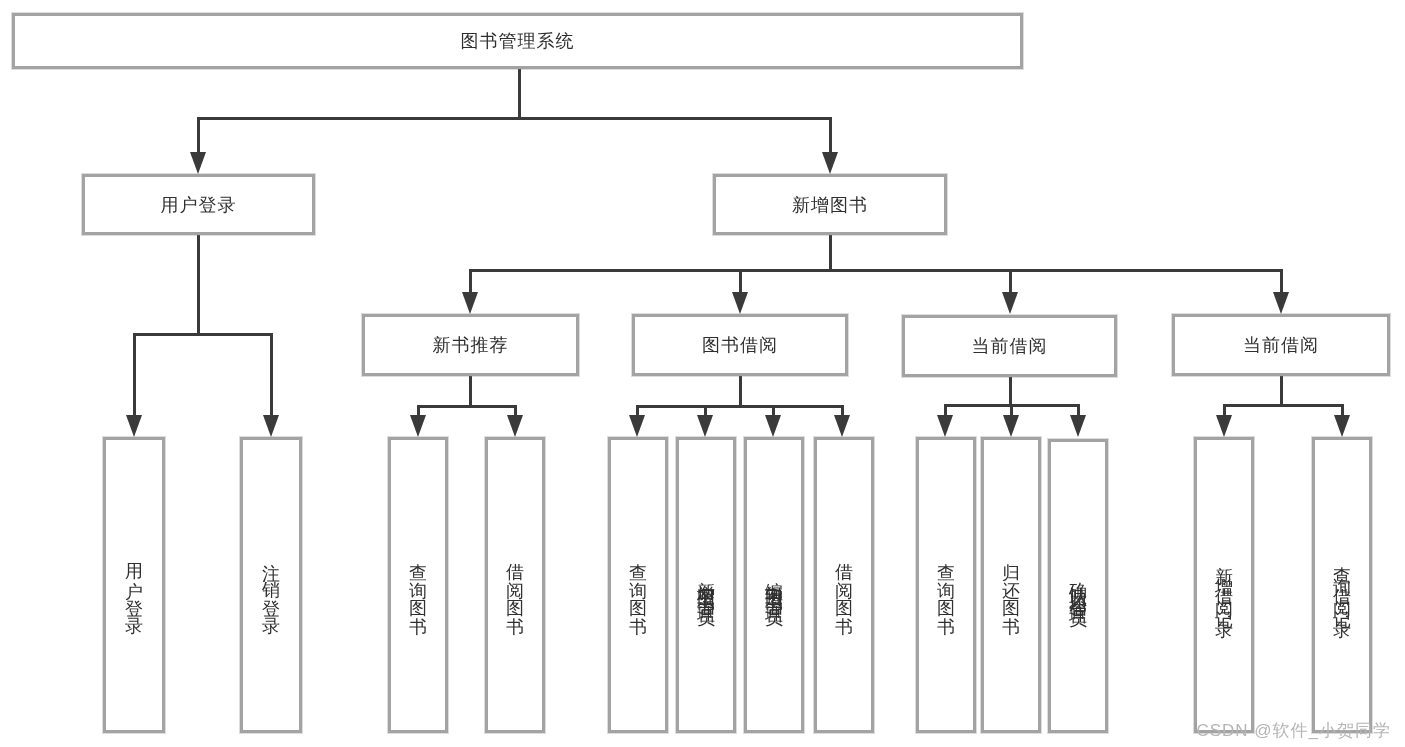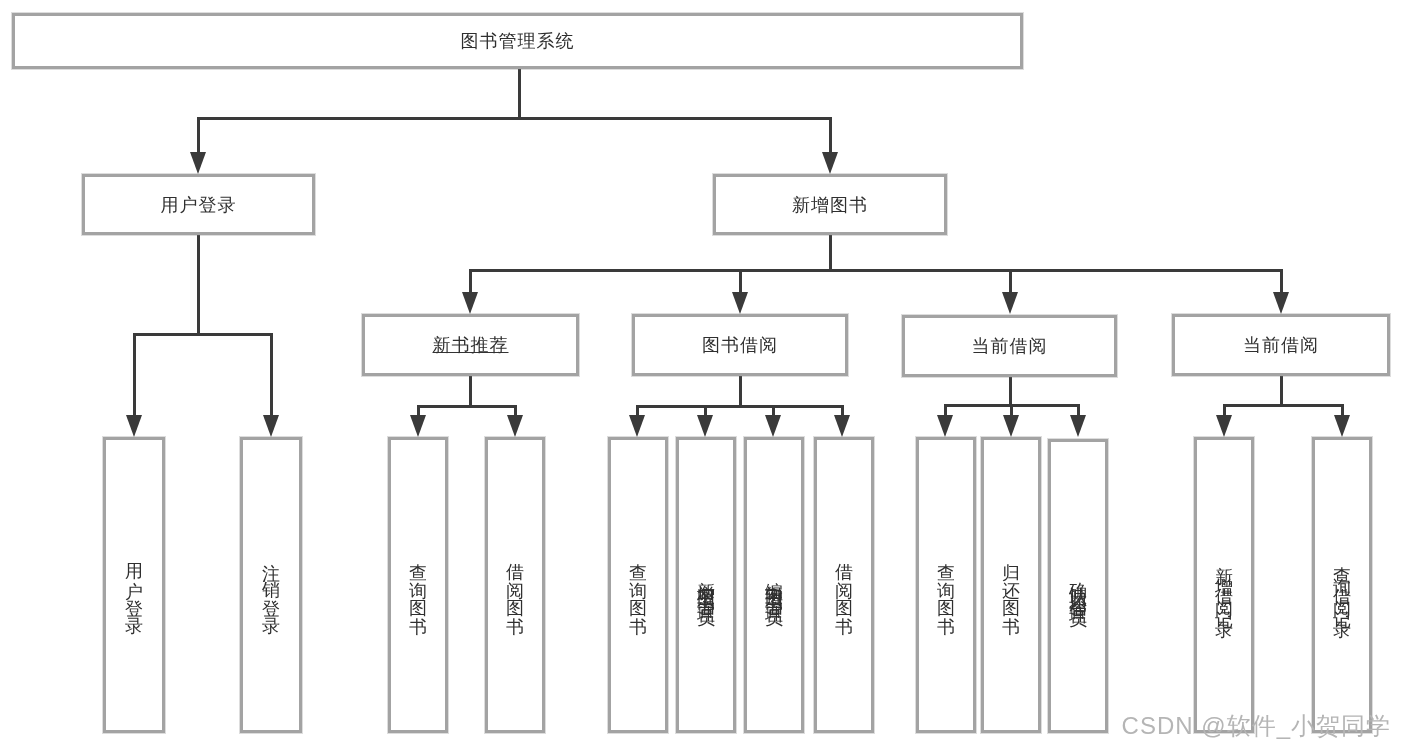--- a/index.html
+++ b/index.html
@@ -49,21 +49,21 @@
     width: 0;
     height: 0;
     border-left: 8px solid transparent;
     border-right: 8px solid transparent;
     border-top: 22px solid #3a3a3a;
   }
   #watermark {
     position: absolute;
     right: 14px;
     bottom: 5px;
-    font-size: 24px;
+    font-size: 17px;
     color: #b5b5b5;
     letter-spacing: 1px;
     white-space: nowrap;
   }
 </style>
 </head>
 <body>
 
 <div id="stage">
 
@@ -131,21 +131,21 @@
     <span class="h-label">图书管理系统</span>
   </div>
 
   <div class="node" style="left:82px; top:174px; width:233px; height:61px;">
     <span class="h-label">用户登录</span>
   </div>
   <div class="node" style="left:713px; top:174px; width:234px; height:61px;">
     <span class="h-label">新增图书</span>
   </div>
 
-  <div class="node" style="left:362px; top:314px; width:217px; height:62px;text-decoration:underline;">
+  <div class="node" style="left:362px; top:314px; width:217px; height:62px;">
     <span class="h-label">新书推荐</span>
   </div>
   <div class="node" style="left:632px; top:314px; width:216px; height:62px;">
     <span class="h-label">图书借阅</span>
   </div>
   <div class="node" style="left:902px; top:315px; width:215px; height:62px;">
     <span class="h-label">当前借阅</span>
   </div>
   <div class="node" style="left:1172px; top:314px; width:218px; height:62px;">
     <span class="h-label">当前借阅</span>

